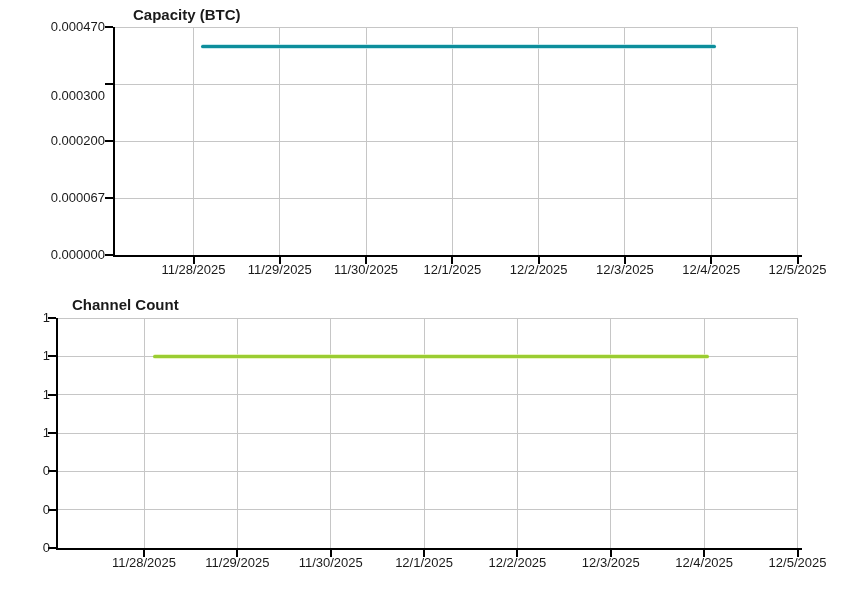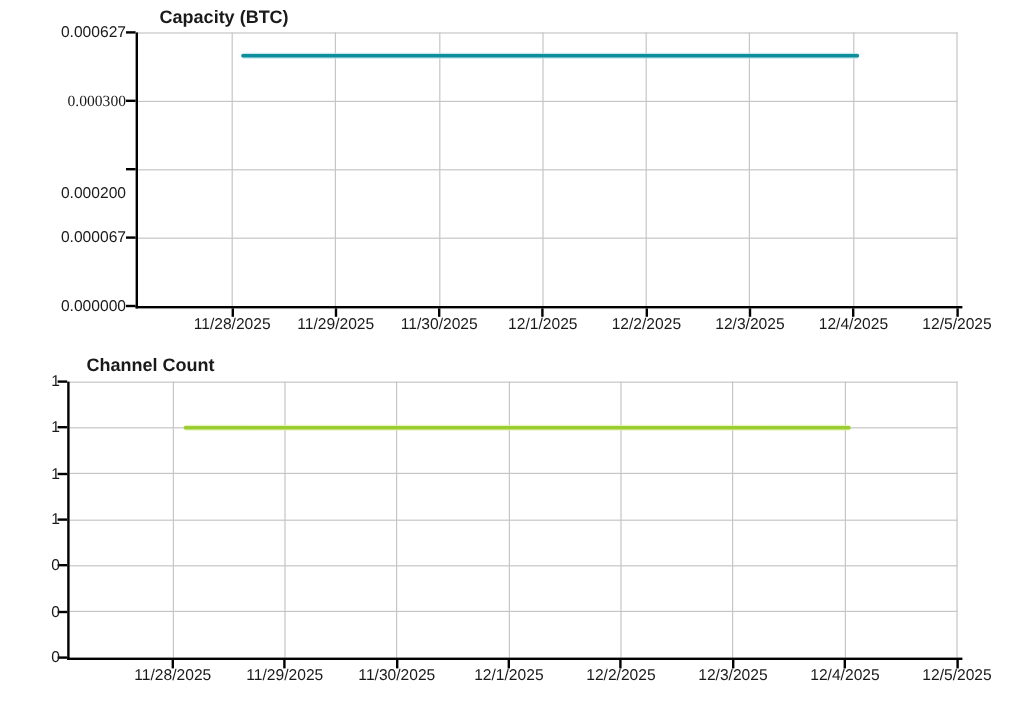--- a/index.html
+++ b/index.html
@@ -49,27 +49,27 @@
 </style>
 </head>
 <body>
 
 <div id="canvas" style="--axis: #000000; --grid: #c6c6c6; --text: #1a1a1a;">
   <section class="chart-layer" id="chart-0">
       <div class="chart-title" style="left: 133px; top: 6px;">Capacity (BTC)</div>
       <div class="plot-area" style="left: 115px; top: 27px; width: 682.5px; height: 228px;"></div>
       <div class="gridline" style="left: 115px; top: 26.5px; width: 682.5px; height: 1px;"></div>
       <div class="tick" style="left: 105px; top: 26px; width: 8px; height: 2px;"></div>
-      <div class="ytick-label" style="left: 25px; top: 19px; width: 80px;">0.000627</div>
+      <div class="ytick-label" style="left: 25px; top: 19px; width: 80px;">0.000470</div>
       <div class="gridline" style="left: 115px; top: 83.5px; width: 682.5px; height: 1px;"></div>
       <div class="tick" style="left: 105px; top: 83px; width: 8px; height: 2px;"></div>
-      <div class="ytick-label" style="left: 25px; top: 76px; width: 80px; font-family: Liberation Serif, serif;">0.000300</div>
+      <div class="ytick-label" style="left: 25px; top: 88px; width: 80px;">0.000300</div>
       <div class="gridline" style="left: 115px; top: 140.5px; width: 682.5px; height: 1px;"></div>
       <div class="tick" style="left: 105px; top: 140px; width: 8px; height: 2px;"></div>
-      <div class="ytick-label" style="left: 25px; top: 133px; width: 80px; margin-top: 20px;">0.000200</div>
+      <div class="ytick-label" style="left: 25px; top: 133px; width: 80px;">0.000200</div>
       <div class="gridline" style="left: 115px; top: 197.5px; width: 682.5px; height: 1px;"></div>
       <div class="tick" style="left: 105px; top: 197px; width: 8px; height: 2px;"></div>
       <div class="ytick-label" style="left: 25px; top: 190px; width: 80px;">0.000067</div>
       <div class="tick" style="left: 105px; top: 254px; width: 8px; height: 2px;"></div>
       <div class="ytick-label" style="left: 25px; top: 247px; width: 80px;">0.000000</div>
       <div class="gridline" style="left: 193px; top: 27px; width: 1px; height: 228px;"></div>
       <div class="tick" style="left: 192.5px; top: 257px; width: 2px; height: 7px;"></div>
       <div class="xtick-label" style="left: 148.5px; top: 262px; width: 90px;">11/28/2025</div>
       <div class="gridline" style="left: 279.286px; top: 27px; width: 1px; height: 228px;"></div>
       <div class="tick" style="left: 278.786px; top: 257px; width: 2px; height: 7px;"></div>

